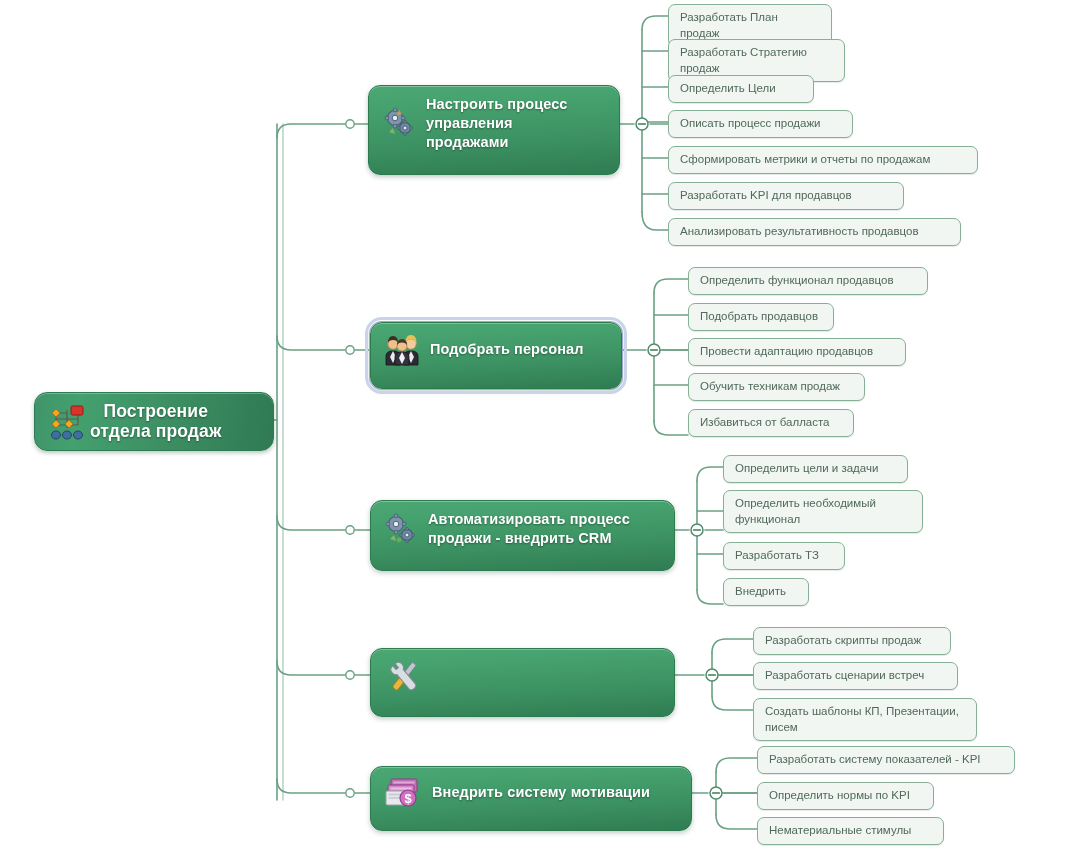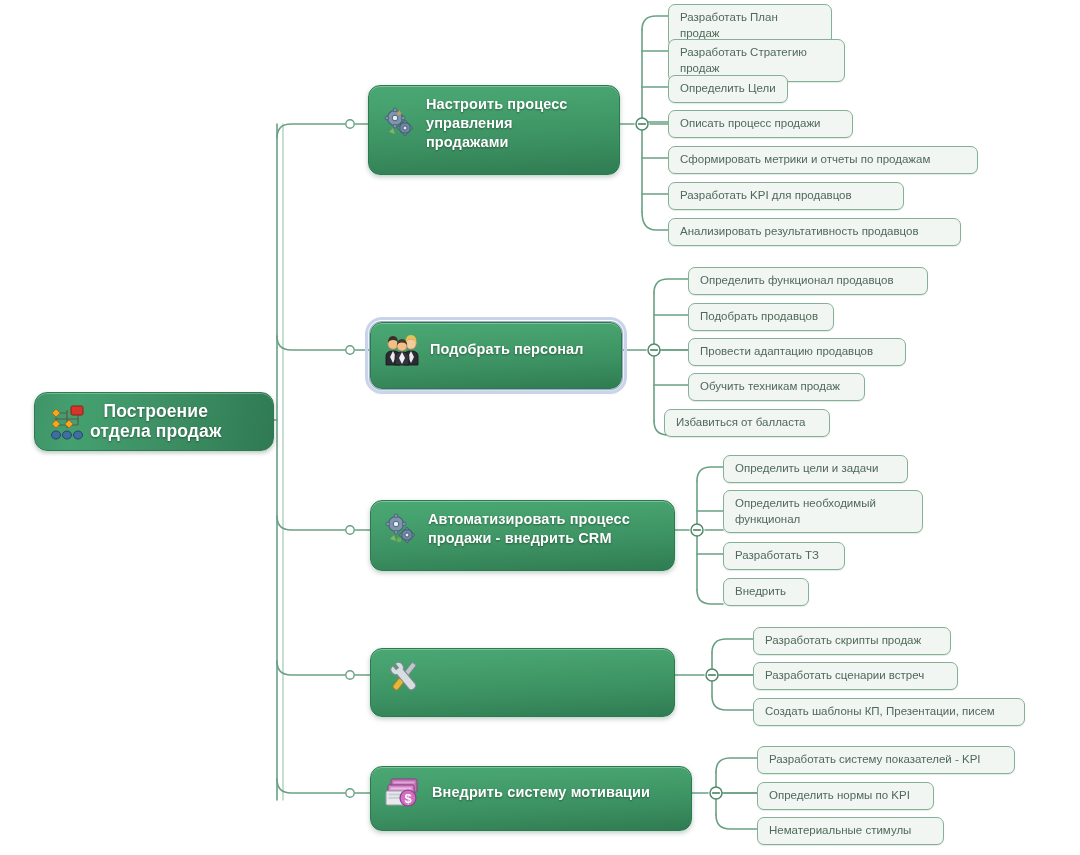--- a/index.html
+++ b/index.html
@@ -314,36 +314,36 @@
       <rect x="4.5" y="21" width="14" height="1.8" fill="#c9ced4"></rect>
       <circle cx="24" cy="22" r="8" fill="#d16fc3" stroke="#8b3f83" stroke-width="1.2"></circle>
       <text x="24" y="27" font-family="Liberation Sans, sans-serif" font-size="13" font-weight="bold" fill="#ffffff" text-anchor="middle">$</text>
     </svg>
     <div class="branch-label">Внедрить систему мотивации</div>
   </div>
 
   <div id="leaf-layer">
       <div class="leaf-node" style="left: 668px; top: 4px; width: 164px; min-height: 24px;">Разработать План продаж</div>
       <div class="leaf-node" style="left: 668px; top: 39px; width: 177px; min-height: 24px;">Разработать Стратегию продаж</div>
-      <div class="leaf-node" style="left: 668px; top: 75px; width: 120px; min-height: 24px;">Определить Цели</div>
+      <div class="leaf-node" style="left: 668px; top: 75px; width: 146px; min-height: 24px;">Определить Цели</div>
       <div class="leaf-node" style="left: 668px; top: 110px; width: 185px; min-height: 24px;">Описать процесс продажи</div>
       <div class="leaf-node" style="left: 668px; top: 146px; width: 310px; min-height: 24px;">Сформировать метрики и отчеты по продажам</div>
       <div class="leaf-node" style="left: 668px; top: 182px; width: 236px; min-height: 24px;">Разработать KPI для продавцов</div>
       <div class="leaf-node" style="left: 668px; top: 218px; width: 293px; min-height: 24px;">Анализировать результативность продавцов</div>
       <div class="leaf-node" style="left: 688px; top: 267px; width: 240px; min-height: 24px;">Определить функционал продавцов</div>
       <div class="leaf-node" style="left: 688px; top: 303px; width: 146px; min-height: 24px;">Подобрать продавцов</div>
       <div class="leaf-node" style="left: 688px; top: 338px; width: 218px; min-height: 24px;">Провести адаптацию продавцов</div>
       <div class="leaf-node" style="left: 688px; top: 373px; width: 177px; min-height: 24px;">Обучить техникам продаж</div>
-      <div class="leaf-node" style="left: 664px; top: 409px; width: 166px; min-height: 24px;">Избавиться от балласта</div>
+      <div class="leaf-node" style="left: 688px; top: 409px; width: 166px; min-height: 24px;">Избавиться от балласта</div>
       <div class="leaf-node" style="left: 723px; top: 455px; width: 185px; min-height: 24px;">Определить цели и задачи</div>
       <div class="leaf-node" style="left: 723px; top: 490px; width: 200px; min-height: 42px;">Определить необходимый
 функционал</div>
       <div class="leaf-node" style="left: 723px; top: 542px; width: 122px; min-height: 24px;">Разработать ТЗ</div>
       <div class="leaf-node" style="left: 723px; top: 578px; width: 86px; min-height: 24px;">Внедрить</div>
       <div class="leaf-node" style="left: 753px; top: 627px; width: 198px; min-height: 24px;">Разработать скрипты продаж</div>
       <div class="leaf-node" style="left: 753px; top: 662px; width: 205px; min-height: 24px;">Разработать сценарии встреч</div>
-      <div class="leaf-node" style="left: 753px; top: 698px; width: 272px; min-height: 24px;">Создать шаблоны КП, Презентации, писем</div>
+      <div class="leaf-node" style="left: 753px; top: 698px; width: 224px; min-height: 24px;">Создать шаблоны КП, Презентации, писем</div>
       <div class="leaf-node" style="left: 757px; top: 746px; width: 258px; min-height: 24px;">Разработать систему показателей - KPI</div>
       <div class="leaf-node" style="left: 757px; top: 782px; width: 177px; min-height: 24px;">Определить нормы по KPI</div>
       <div class="leaf-node" style="left: 757px; top: 817px; width: 187px; min-height: 24px;">Нематериальные стимулы</div>
     </div>
 
 </div>
 
 </body></html>

